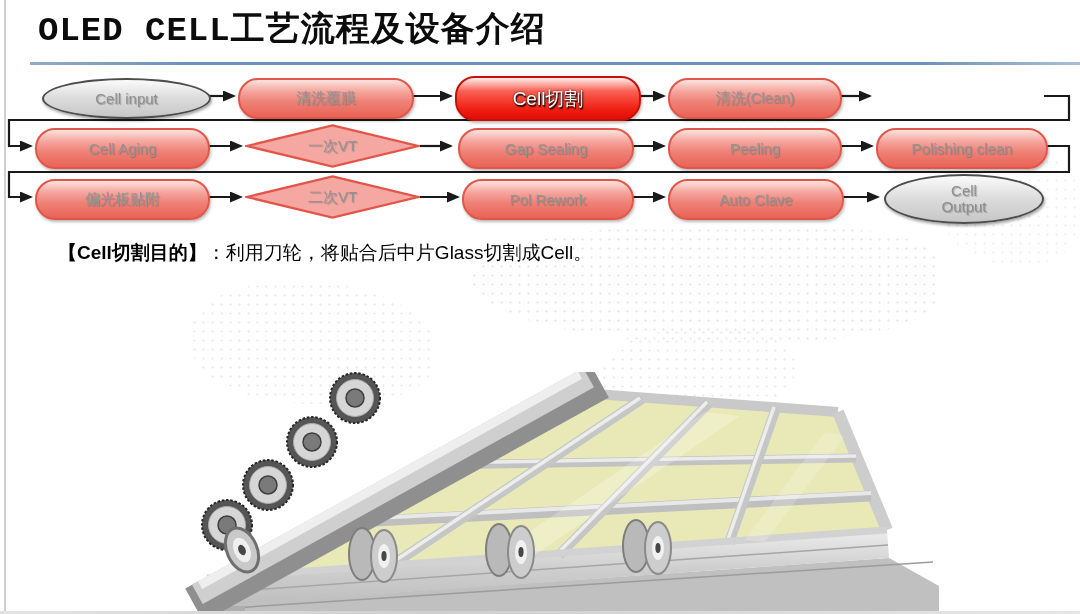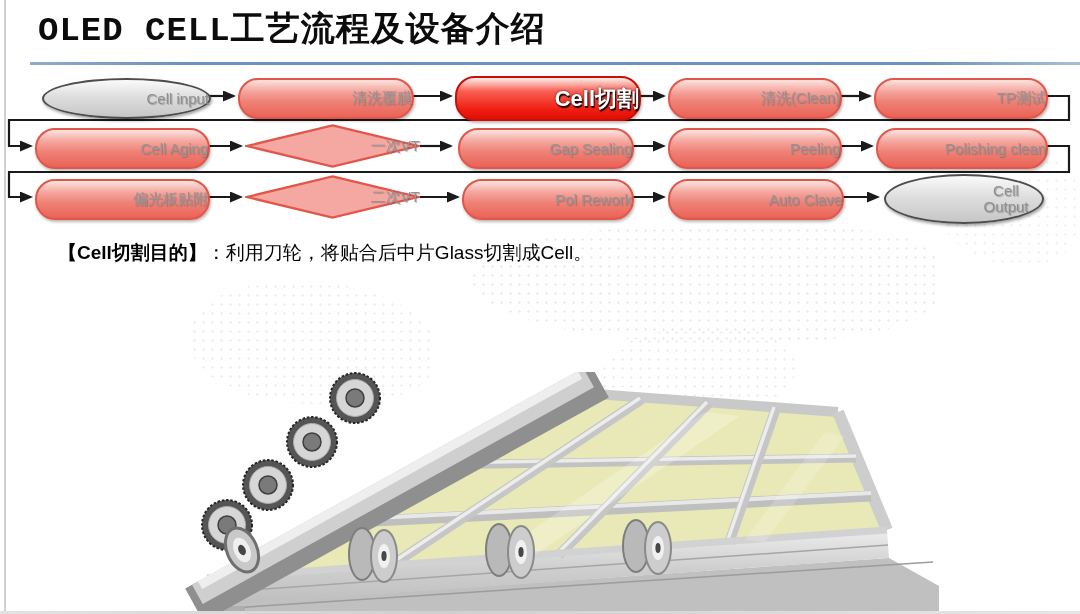--- a/index.html
+++ b/index.html
@@ -11,27 +11,27 @@
                background:linear-gradient(90deg,#e3e3e3,#cfcfcf 40%,#e6e6e6);}
   
   .title{position:absolute;left:38px;top:6px;font-family:Liberation Mono, monospace;
          font-size:34px;font-weight:800;color:#0c0c0c;letter-spacing:1px;white-space:nowrap;}
   .title-rule{position:absolute;left:30px;top:62px;width:1050px;height:3px;
               background:linear-gradient(90deg,#8fabc9,#6d92bb 15%,#6d92bb 85%,#a9bfd6);}
   
   .dots{position:absolute;background-image:radial-gradient(circle,#d7dbe1 1.2px,rgba(0,0,0,0) 1.4px);
         background-size:9px 9px;pointer-events:none;}
   
-  .node{position:absolute;display:flex;align-items:center;justify-content:flex-end;
+  .node{position:absolute;display:flex;align-items:center;justify-content:center;
         font-size:15px;color:#949494;text-align:center;
         text-shadow:1px 1px 1px rgba(80,80,80,.4);}
   .box{background:linear-gradient(180deg,#fbe3de 0%,#f5a79f 30%,#ef8277 58%,#ea6356 100%);
        border:2px solid #e25549;border-radius:20px;box-shadow:1px 2px 3px rgba(0,0,0,.28);}
   .box.hi{background:linear-gradient(180deg,#fdf0ec 0%,#f96054 32%,#f01c10 78%,#df0f07 100%);
-          border:2px solid #c81007;color:#ffffff;font-weight:bold;font-size:22px;
+          border:2px solid #c81007;color:#ffffff;font-weight:normal;font-size:19px;
           text-shadow:1px 2px 1px rgba(0,0,0,.85),0 0 2px rgba(0,0,0,.9);}
   .ellipse{background:linear-gradient(180deg,#fbfbfb 0%,#dedede 45%,#c6c6c6 100%);
            border:2px solid #4d4d4d;border-radius:50%;color:#8f8f8f;
            box-shadow:1px 2px 3px rgba(0,0,0,.35);}
   .ellipse .lbl-narrow{display:block;width:72px;line-height:1.05;}
   .diamond{background:none;}
   .diamond .dshape{position:absolute;left:0;top:0;width:100%;height:100%;}
   .diamond .lbl{position:relative;}
   
   .desc{position:absolute;left:58px;top:240px;font-size:19px;color:#000;white-space:nowrap;}
@@ -88,23 +88,20 @@
     <span>Cell input</span>
   </div>
   <div class="node box" style="left:238px;top:78px;width:172px;height:37px">
     <span>清洗覆膜</span>
   </div>
   <div class="node box hi" style="left:455px;top:76px;width:182px;height:41px">
     <span>Cell切割</span>
   </div>
   <div class="node box" style="left:668px;top:78px;width:170px;height:37px">
     <span>清洗(Clean)</span>
-  </div>
-  <div class="node box" style="left:874px;top:78px;width:170px;height:37px">
-    <span>TP测试</span>
   </div>
 
   <div class="node box" style="left:35px;top:128px;width:171px;height:37px">
     <span>Cell Aging</span>
   </div>
   <div class="node diamond" style="left:245px;top:124px;width:175px;height:44px">
     <svg class="dshape" viewBox="0 0 176 48" preserveAspectRatio="none">
       <polygon points="88,1.5 174,24 88,46.5 2,24" fill="#f5a8a1" stroke="#e2564a" stroke-width="2.5"></polygon>
     </svg>
     <span class="lbl">一次VT</span>

